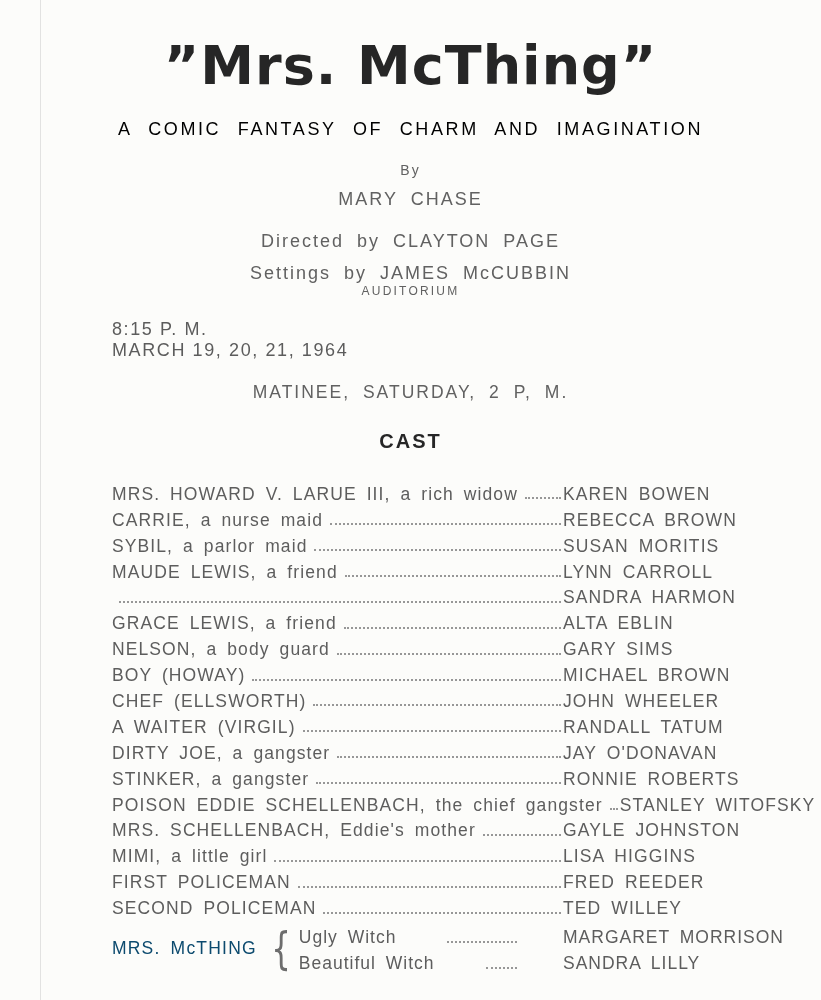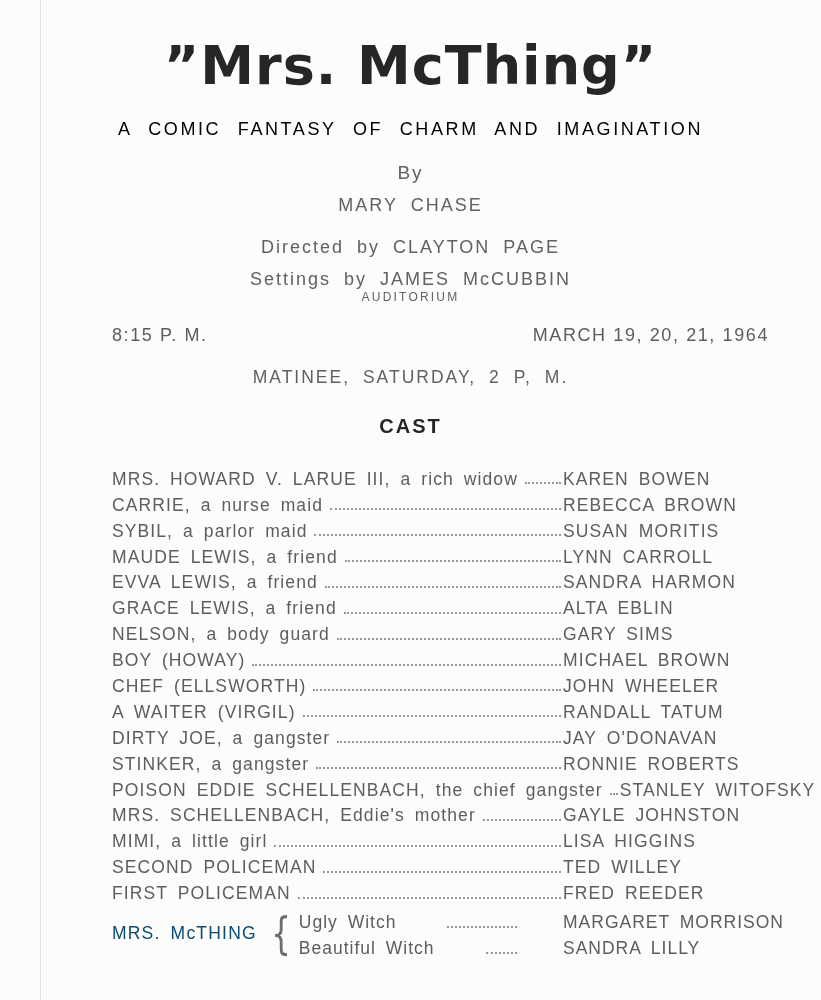--- a/index.html
+++ b/index.html
@@ -37,34 +37,35 @@
     letter-spacing: 2.6px;
     word-spacing: 9px;
     color: #000000;
   }
   .centered-line {
     text-align: center;
     color: #616161;
     letter-spacing: 2px;
     word-spacing: 6px;
   }
-  .by-line     { margin-top: 22px; font-size: 19px; }
+  .by-line     { margin-top: 22px; font-size: 14px; }
   .author-line { margin-top: 11px; font-size: 18px; }
   .directed-line { margin-top: 21px; font-size: 18px; }
   .settings-line { margin-top: 11px; font-size: 18px; }
   .venue-line    { font-size: 12px; letter-spacing: 2.2px; }
 
   .time-row {
     margin: 21px 52px 0 112px;
     display: flex;
     justify-content: space-between;
-    align-items: flex-end;
+    align-items: flex-start;
     font-size: 18px;
     letter-spacing: 1.6px;
     color: #5c5c5c;
+    flex-direction: column;
   }
   .matinee-line { margin-top: 21px; font-size: 17.5px; }
 
   .cast-heading {
     margin-top: 27px;
     text-align: center;
     font-weight: bold;
     font-size: 20px;
     letter-spacing: 2px;
     color: #262626;
@@ -167,21 +168,20 @@
     <span class="actor">SUSAN MORITIS</span>
   </div>
 
   <div class="cast-row">
     <span class="role">MAUDE LEWIS, a friend</span>
     <span class="leader"></span>
     <span class="actor">LYNN CARROLL</span>
   </div>
 
   <div class="cast-row">
-    <span class="role">EVVA LEWIS, a friend</span>
     <span class="leader"></span>
     <span class="actor">SANDRA HARMON</span>
   </div>
 
   <div class="cast-row">
     <span class="role">GRACE LEWIS, a friend</span>
     <span class="leader"></span>
     <span class="actor">ALTA EBLIN</span>
   </div>
 
@@ -233,29 +233,29 @@
     <span class="actor">GAYLE JOHNSTON</span>
   </div>
 
   <div class="cast-row">
     <span class="role">MIMI, a little girl</span>
     <span class="leader"></span>
     <span class="actor">LISA HIGGINS</span>
   </div>
 
   <div class="cast-row">
+    <span class="role">FIRST POLICEMAN</span>
+    <span class="leader"></span>
+    <span class="actor">FRED REEDER</span>
+  </div>
+
+  <div class="cast-row">
     <span class="role">SECOND POLICEMAN</span>
     <span class="leader"></span>
     <span class="actor">TED WILLEY</span>
-  </div>
-
-  <div class="cast-row">
-    <span class="role">FIRST POLICEMAN</span>
-    <span class="leader"></span>
-    <span class="actor">FRED REEDER</span>
   </div>
 </div>
 
   <div class="mcthing-group">
     <span class="group-label">MRS. McTHING</span>
     <span class="group-brace">{</span>
     <div class="group-rows">
   <div class="variant-row">
     <span class="role">Ugly Witch</span>
     <span class="leader"></span>

